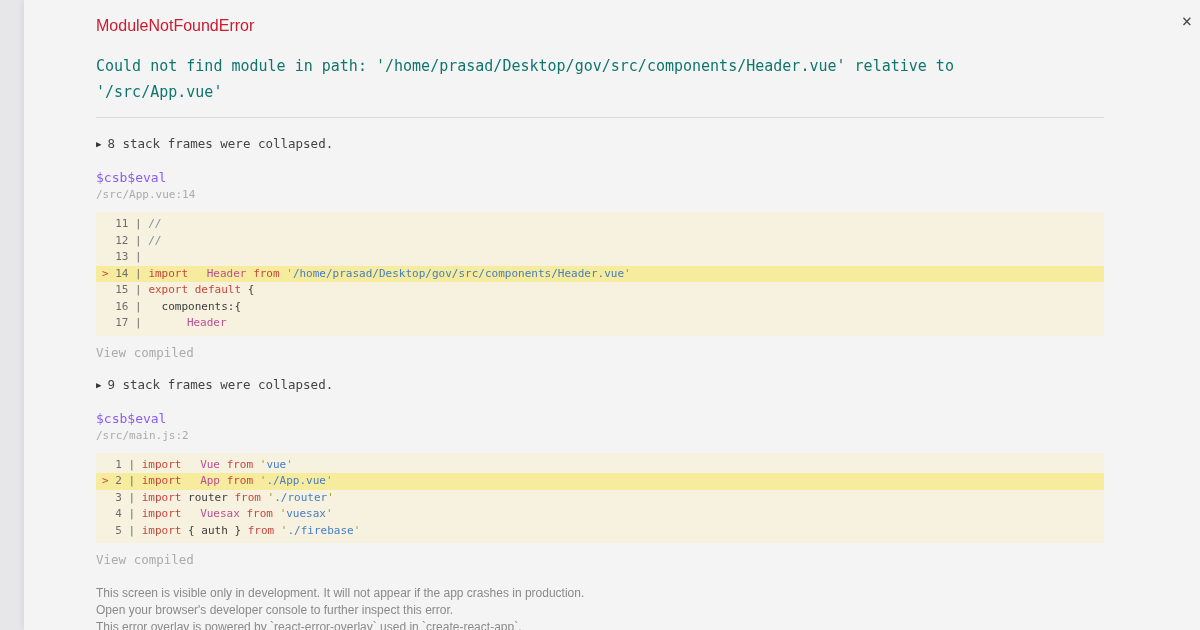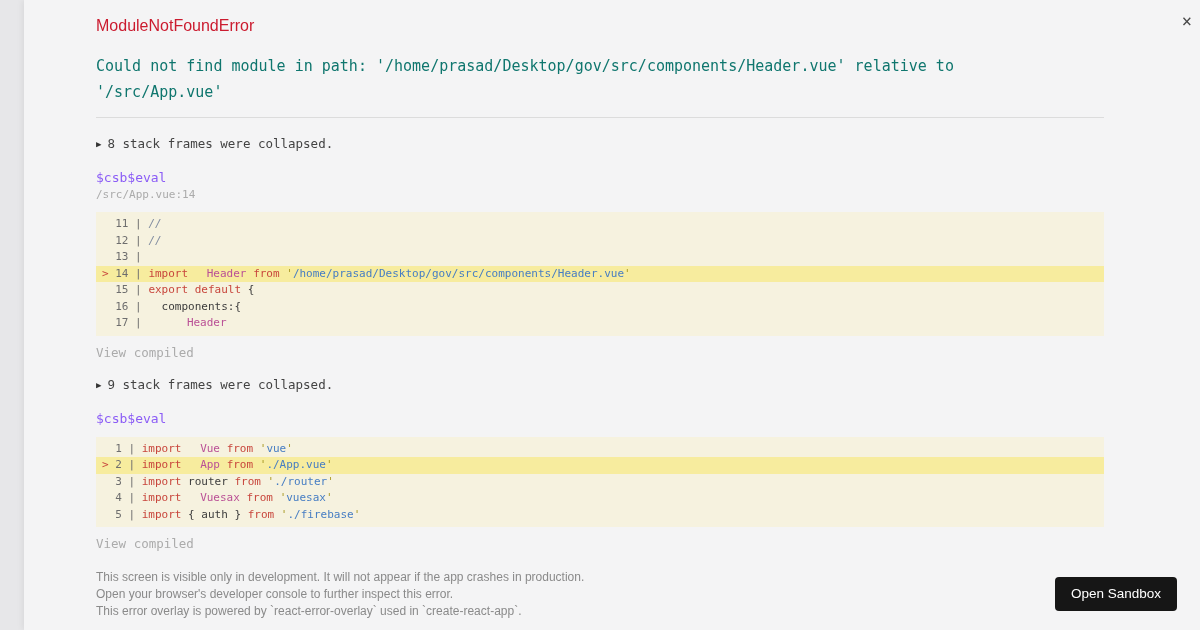--- a/index.html
+++ b/index.html
@@ -147,25 +147,25 @@
       <div class="frame-loc mono">/src/App.vue:14</div>
       <div class="code-block mono"><div class="code-line"><span class="tok-mark">  </span><span class="tok-gutter">11 | </span><span class="tok-cm">//</span></div><div class="code-line"><span class="tok-mark">  </span><span class="tok-gutter">12 | </span><span class="tok-cm">//</span></div><div class="code-line"><span class="tok-mark">  </span><span class="tok-gutter">13 | </span></div><div class="code-line hl"><span class="tok-mark">&gt; </span><span class="tok-gutter">14 | </span><span class="tok-k">import</span><span class="tok-p"> </span><span class="tok-v">Header</span><span class="tok-p"> </span><span class="tok-k">from</span><span class="tok-p"> </span><span class="tok-q">'</span><span class="tok-s">/home/prasad/Desktop/gov/src/components/Header.vue</span><span class="tok-q">'</span></div><div class="code-line"><span class="tok-mark">  </span><span class="tok-gutter">15 | </span><span class="tok-k">export</span><span class="tok-p"> </span><span class="tok-k">default</span><span class="tok-p"> {</span></div><div class="code-line"><span class="tok-mark">  </span><span class="tok-gutter">16 | </span><span class="tok-p">  components:{</span></div><div class="code-line"><span class="tok-mark">  </span><span class="tok-gutter">17 | </span><span class="tok-p">    </span><span class="tok-v">Header</span></div></div>
       <div class="view-compiled mono">View compiled</div>
     </div>
 
     <div class="frame-sep">
       <div class="collapsed-note mono">
         <span class="arrow">▶</span><span>9 stack frames were collapsed.</span>
       </div>
       <div class="frame-fn mono">$csb$eval</div>
+      <div class="frame-loc mono">/src/main.js:2</div>
       <div class="code-block mono"><div class="code-line"><span class="tok-mark">  </span><span class="tok-gutter">1 | </span><span class="tok-k">import</span><span class="tok-p"> </span><span class="tok-v">Vue</span><span class="tok-p"> </span><span class="tok-k">from</span><span class="tok-p"> </span><span class="tok-q">'</span><span class="tok-s">vue</span><span class="tok-q">'</span></div><div class="code-line hl"><span class="tok-mark">&gt; </span><span class="tok-gutter">2 | </span><span class="tok-k">import</span><span class="tok-p"> </span><span class="tok-v">App</span><span class="tok-p"> </span><span class="tok-k">from</span><span class="tok-p"> </span><span class="tok-q">'</span><span class="tok-s">./App.vue</span><span class="tok-q">'</span></div><div class="code-line"><span class="tok-mark">  </span><span class="tok-gutter">3 | </span><span class="tok-k">import</span><span class="tok-p"> router </span><span class="tok-k">from</span><span class="tok-p"> </span><span class="tok-q">'</span><span class="tok-s">./router</span><span class="tok-q">'</span></div><div class="code-line"><span class="tok-mark">  </span><span class="tok-gutter">4 | </span><span class="tok-k">import</span><span class="tok-p"> </span><span class="tok-v">Vuesax</span><span class="tok-p"> </span><span class="tok-k">from</span><span class="tok-p"> </span><span class="tok-q">'</span><span class="tok-s">vuesax</span><span class="tok-q">'</span></div><div class="code-line"><span class="tok-mark">  </span><span class="tok-gutter">5 | </span><span class="tok-k">import</span><span class="tok-p"> { auth } </span><span class="tok-k">from</span><span class="tok-p"> </span><span class="tok-q">'</span><span class="tok-s">./firebase</span><span class="tok-q">'</span></div></div>
       <div class="view-compiled mono">View compiled</div>
     </div>
 
     <div class="footer">
       <div>This screen is visible only in development. It will not appear if the app crashes in production.</div>
       <div>Open your browser's developer console to further inspect this error.</div>
       <div>This error overlay is powered by `react-error-overlay` used in `create-react-app`.</div>
     </div>
   </div>
 
-  <button class="sandbox-btn">Open Sandbox</button>
 </div>
 
 </body></html>

